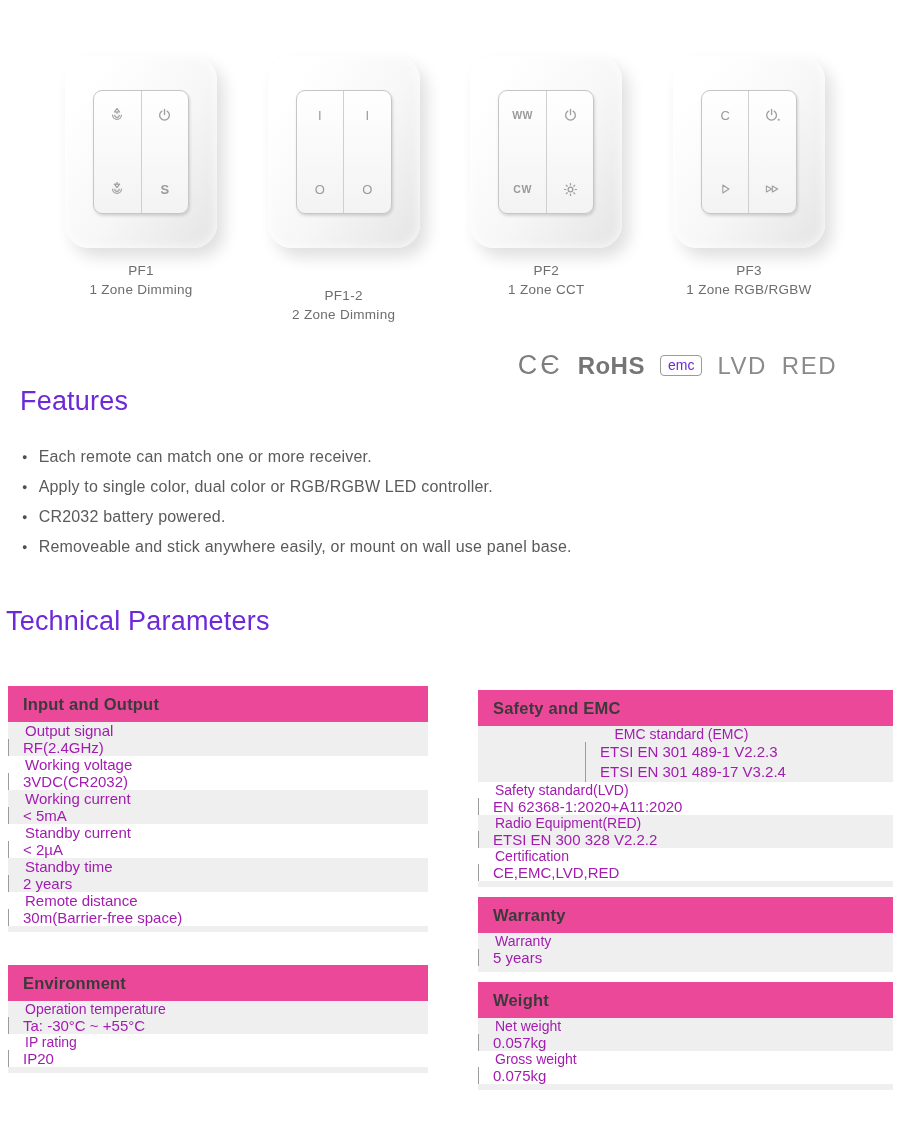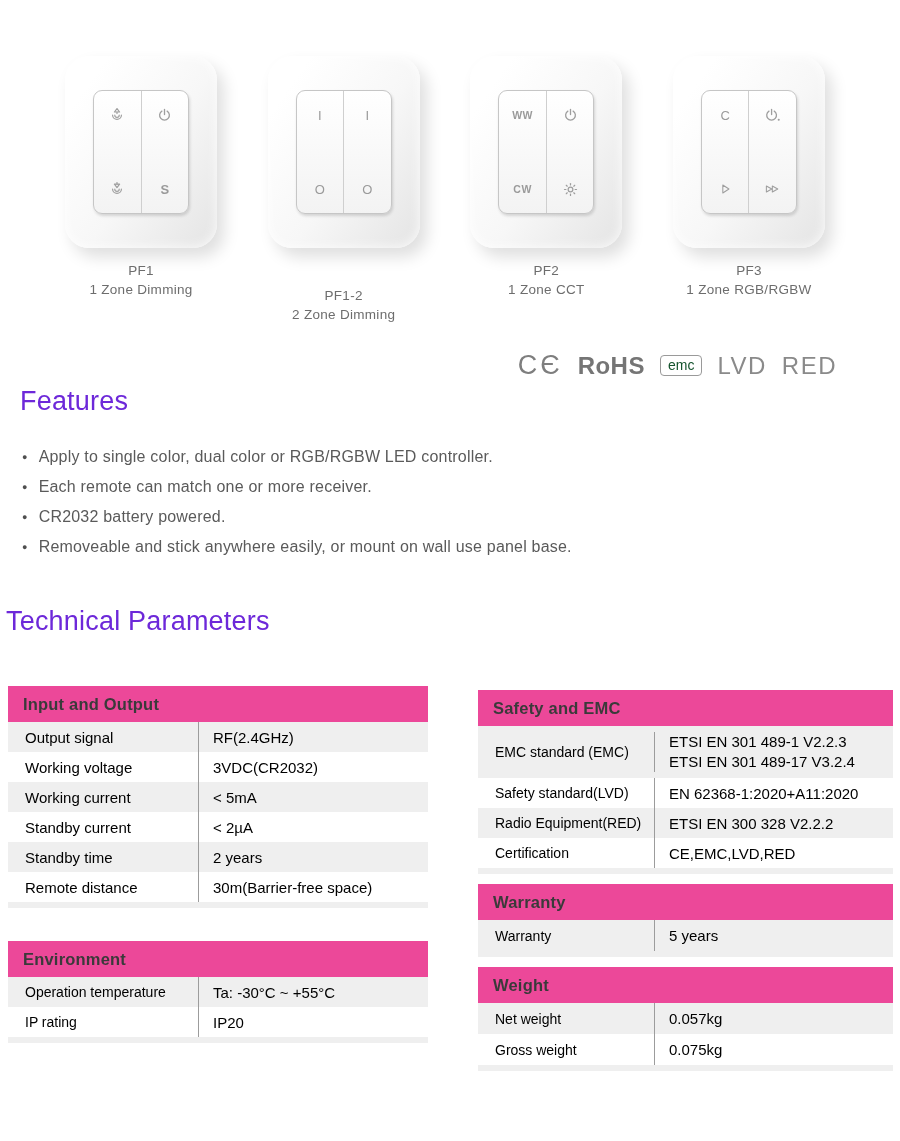--- a/index.html
+++ b/index.html
@@ -29,39 +29,39 @@
   .lbl-sm{font-size:10.5px;font-weight:bold;letter-spacing:0.5px;color:#9a9a9a;}
   .lbl-md{font-size:13px;font-weight:bold;color:#9a9a9a;}
   .lbl-thin{font-size:13px;color:#9a9a9a;}
   .caption{margin-top:13px;text-align:center;font-size:13.5px;color:#6d6d6d;line-height:19px;letter-spacing:0.3px;}
   .caption.lower{margin-top:38px;}
 
   
   .certs{position:absolute;top:350px;right:63px;display:flex;align-items:center;gap:15px;color:#7e7e7e;}
   .ce-mark{font-size:27px;letter-spacing:3px;font-weight:500;margin-left:39px;}
   .rohs-mark{font-size:24px;font-weight:bold;letter-spacing:0.5px;color:#757575;}
-  .emc-mark{border:1.5px solid #9a9a9a;border-radius:4px;padding:1px 7px 2px;font-size:14px;color:#14532d;}
+  .emc-mark{border:1.5px solid #9a9a9a;border-radius:4px;padding:1px 7px 2px;font-size:14px;color:#6d28d9;}
   .lvd-mark,.red-mark{font-size:24px;letter-spacing:1.5px;color:#8a8a8a;}
 
   
   .sec-title{position:absolute;margin:0;font-size:27px;font-weight:400;color:#6d28d9;letter-spacing:0.2px;}
   .features-title{top:386px;left:20px;}
   .tech-title{top:606px;left:6px;}
 
   
   .features-list{position:absolute;top:442px;left:22px;margin:0;padding:0;list-style:none;}
   .features-list li{font-size:16px;color:#5a5a5a;line-height:29px;letter-spacing:0.2px;}
   .features-list li::before{content:"●";font-size:9px;margin-right:11px;vertical-align:2px;color:#4f4f4f;}
 
   
   .col-left{position:absolute;top:686px;left:8px;width:420px;}
   .col-right{position:absolute;top:690px;left:478px;width:415px;}
   .tbl-head{background:#ec4899;height:36px;display:flex;align-items:center;padding:0 15px;
     font-weight:bold;font-size:16.5px;color:#3a3a3a;letter-spacing:0.2px;}
-  .tbl-row{display:flex;min-height:30px;font-size:15px;color:#000000;background:#ffffff;}
+  .tbl-row{display:flex;min-height:30px;font-size:15px;color:#a21caf;background:#ffffff;flex-direction:column;}
   .tbl-row.alt{background:#efefef;}
   .cell-label{width:190px;display:flex;align-items:center;padding-left:17px;box-sizing:border-box;}
   .cell-value{flex:1;border-left:1px solid #9c9c9c;display:flex;align-items:center;padding-left:14px;}
   .tbl-foot{height:6px;background:#efefef;}
   .col-right .cell-label{width:176px;font-size:14px;}
   .row-2line{min-height:52px;align-items:center;}
   .row-2line .cell-value{flex-direction:column;align-items:flex-start;justify-content:center;line-height:20px;}
   .env-table{margin-top:33px;}
   .env-table .cell-label{font-size:14px;}
   .env-table .tbl-row{min-height:30px;}
@@ -222,22 +222,22 @@
   <div class="certs">
     <span class="ce-mark">CЄ</span>
     <span class="rohs-mark">RoHS</span>
     <span class="emc-mark">emc</span>
     <span class="lvd-mark">LVD</span>
     <span class="red-mark">RED</span>
   </div>
 
   <h2 class="sec-title features-title">Features</h2>
   <ul class="features-list">
+    <li>Each remote can match one or more receiver.</li>
     <li>Apply to single color, dual color or RGB/RGBW LED controller.</li>
-    <li>Each remote can match one or more receiver.</li>
     <li>CR2032 battery powered.</li>
     <li>Removeable and stick anywhere easily, or mount on wall use panel base.</li>
   </ul>
 
   <h2 class="sec-title tech-title">Technical Parameters</h2>
 
   <div class="col-left">
     <div class="tbl">
       <div class="tbl-head">Input and Output</div>
       <div class="tbl-row alt">

